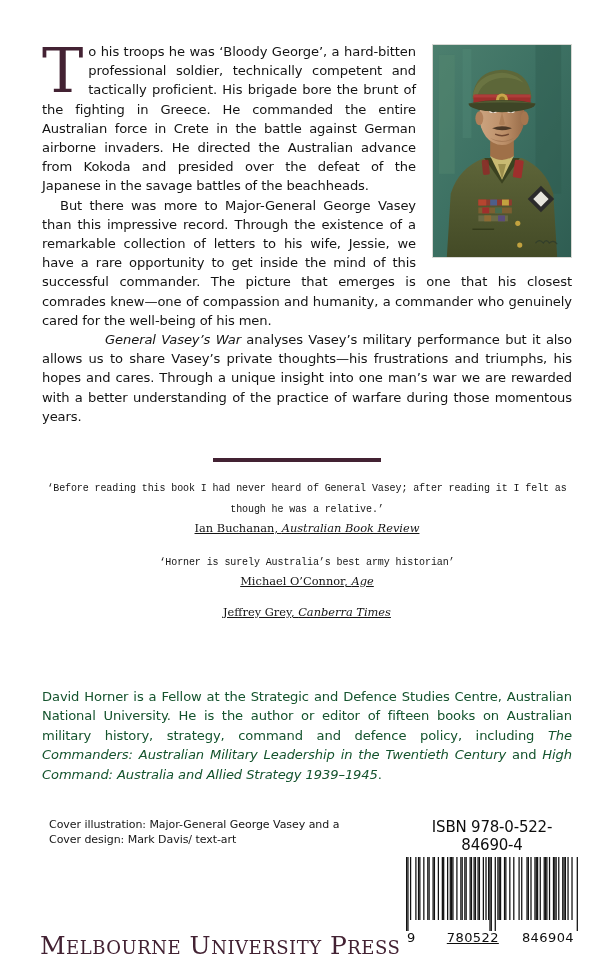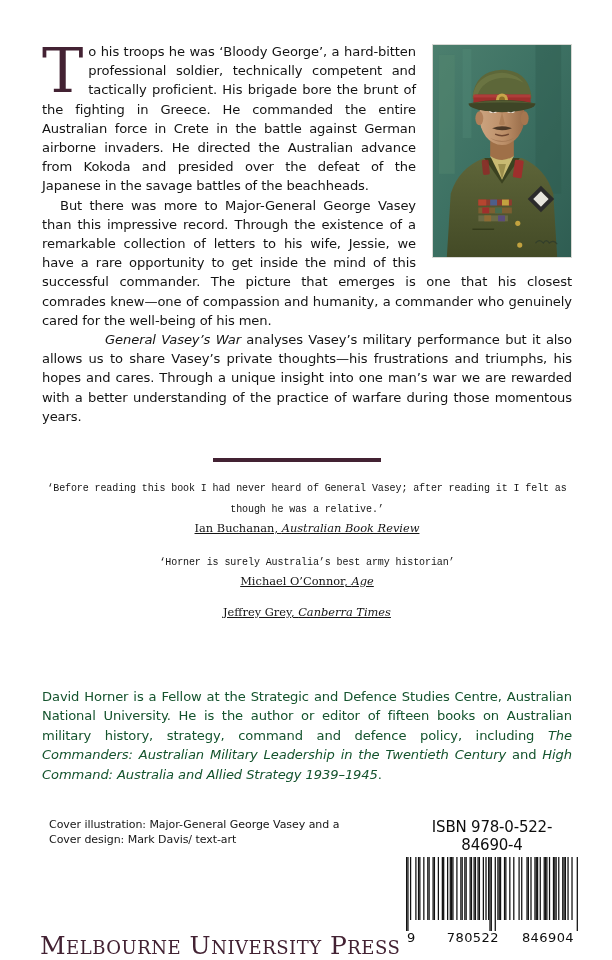--- a/index.html
+++ b/index.html
@@ -158,21 +158,21 @@
     font-family: "DejaVu Sans", sans-serif;
     font-size: 13px;
     color: #0d0d0d;
     display: flex;
     justify-content: space-between;
     width: 172px;
     margin-top: -1px;
     letter-spacing: 0.4px;
   }
   .bd-left { padding-left: 1px; }
-  .bd-mid { padding-left: 8px; }
+  .bd-mid { padding-left: 8px; text-decoration: underline; }
   .bd-right { padding-right: 4px; }
 
   
   .publisher {
     position: absolute;
     left: 40px;
     top: 903px;
     font-family: "DejaVu Serif", serif;
     font-size: 25px;
     font-variant: small-caps;

